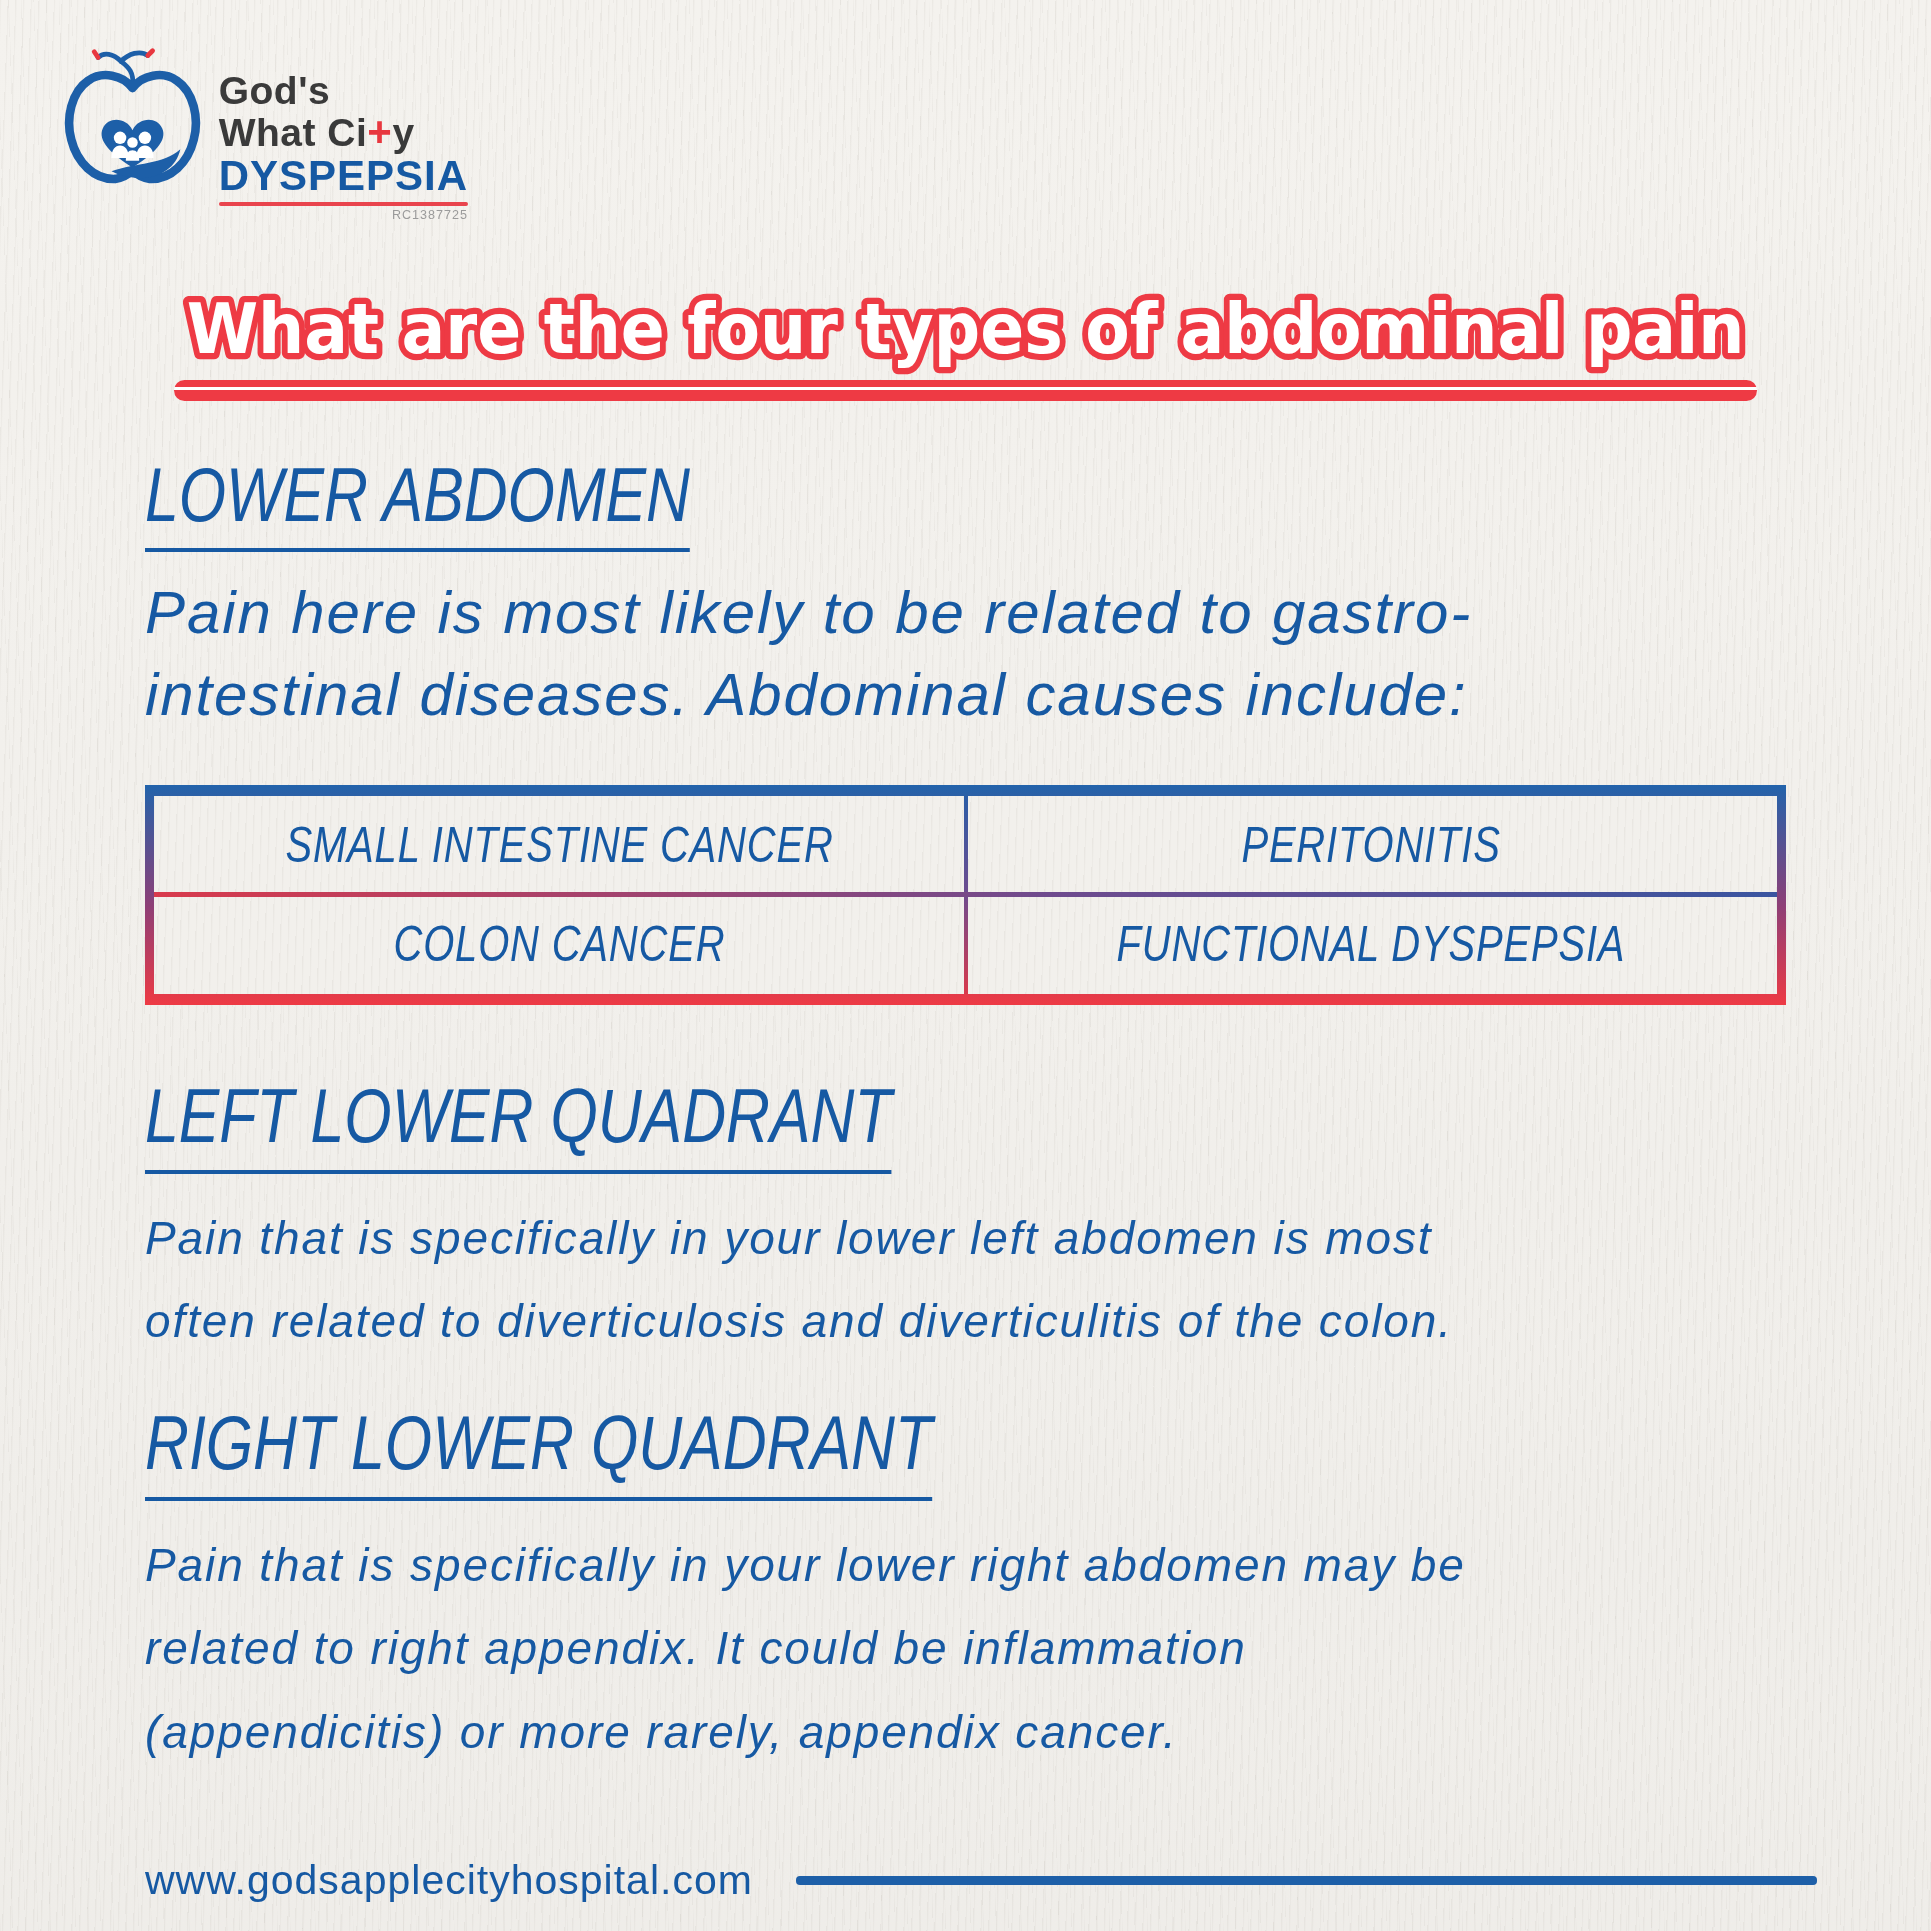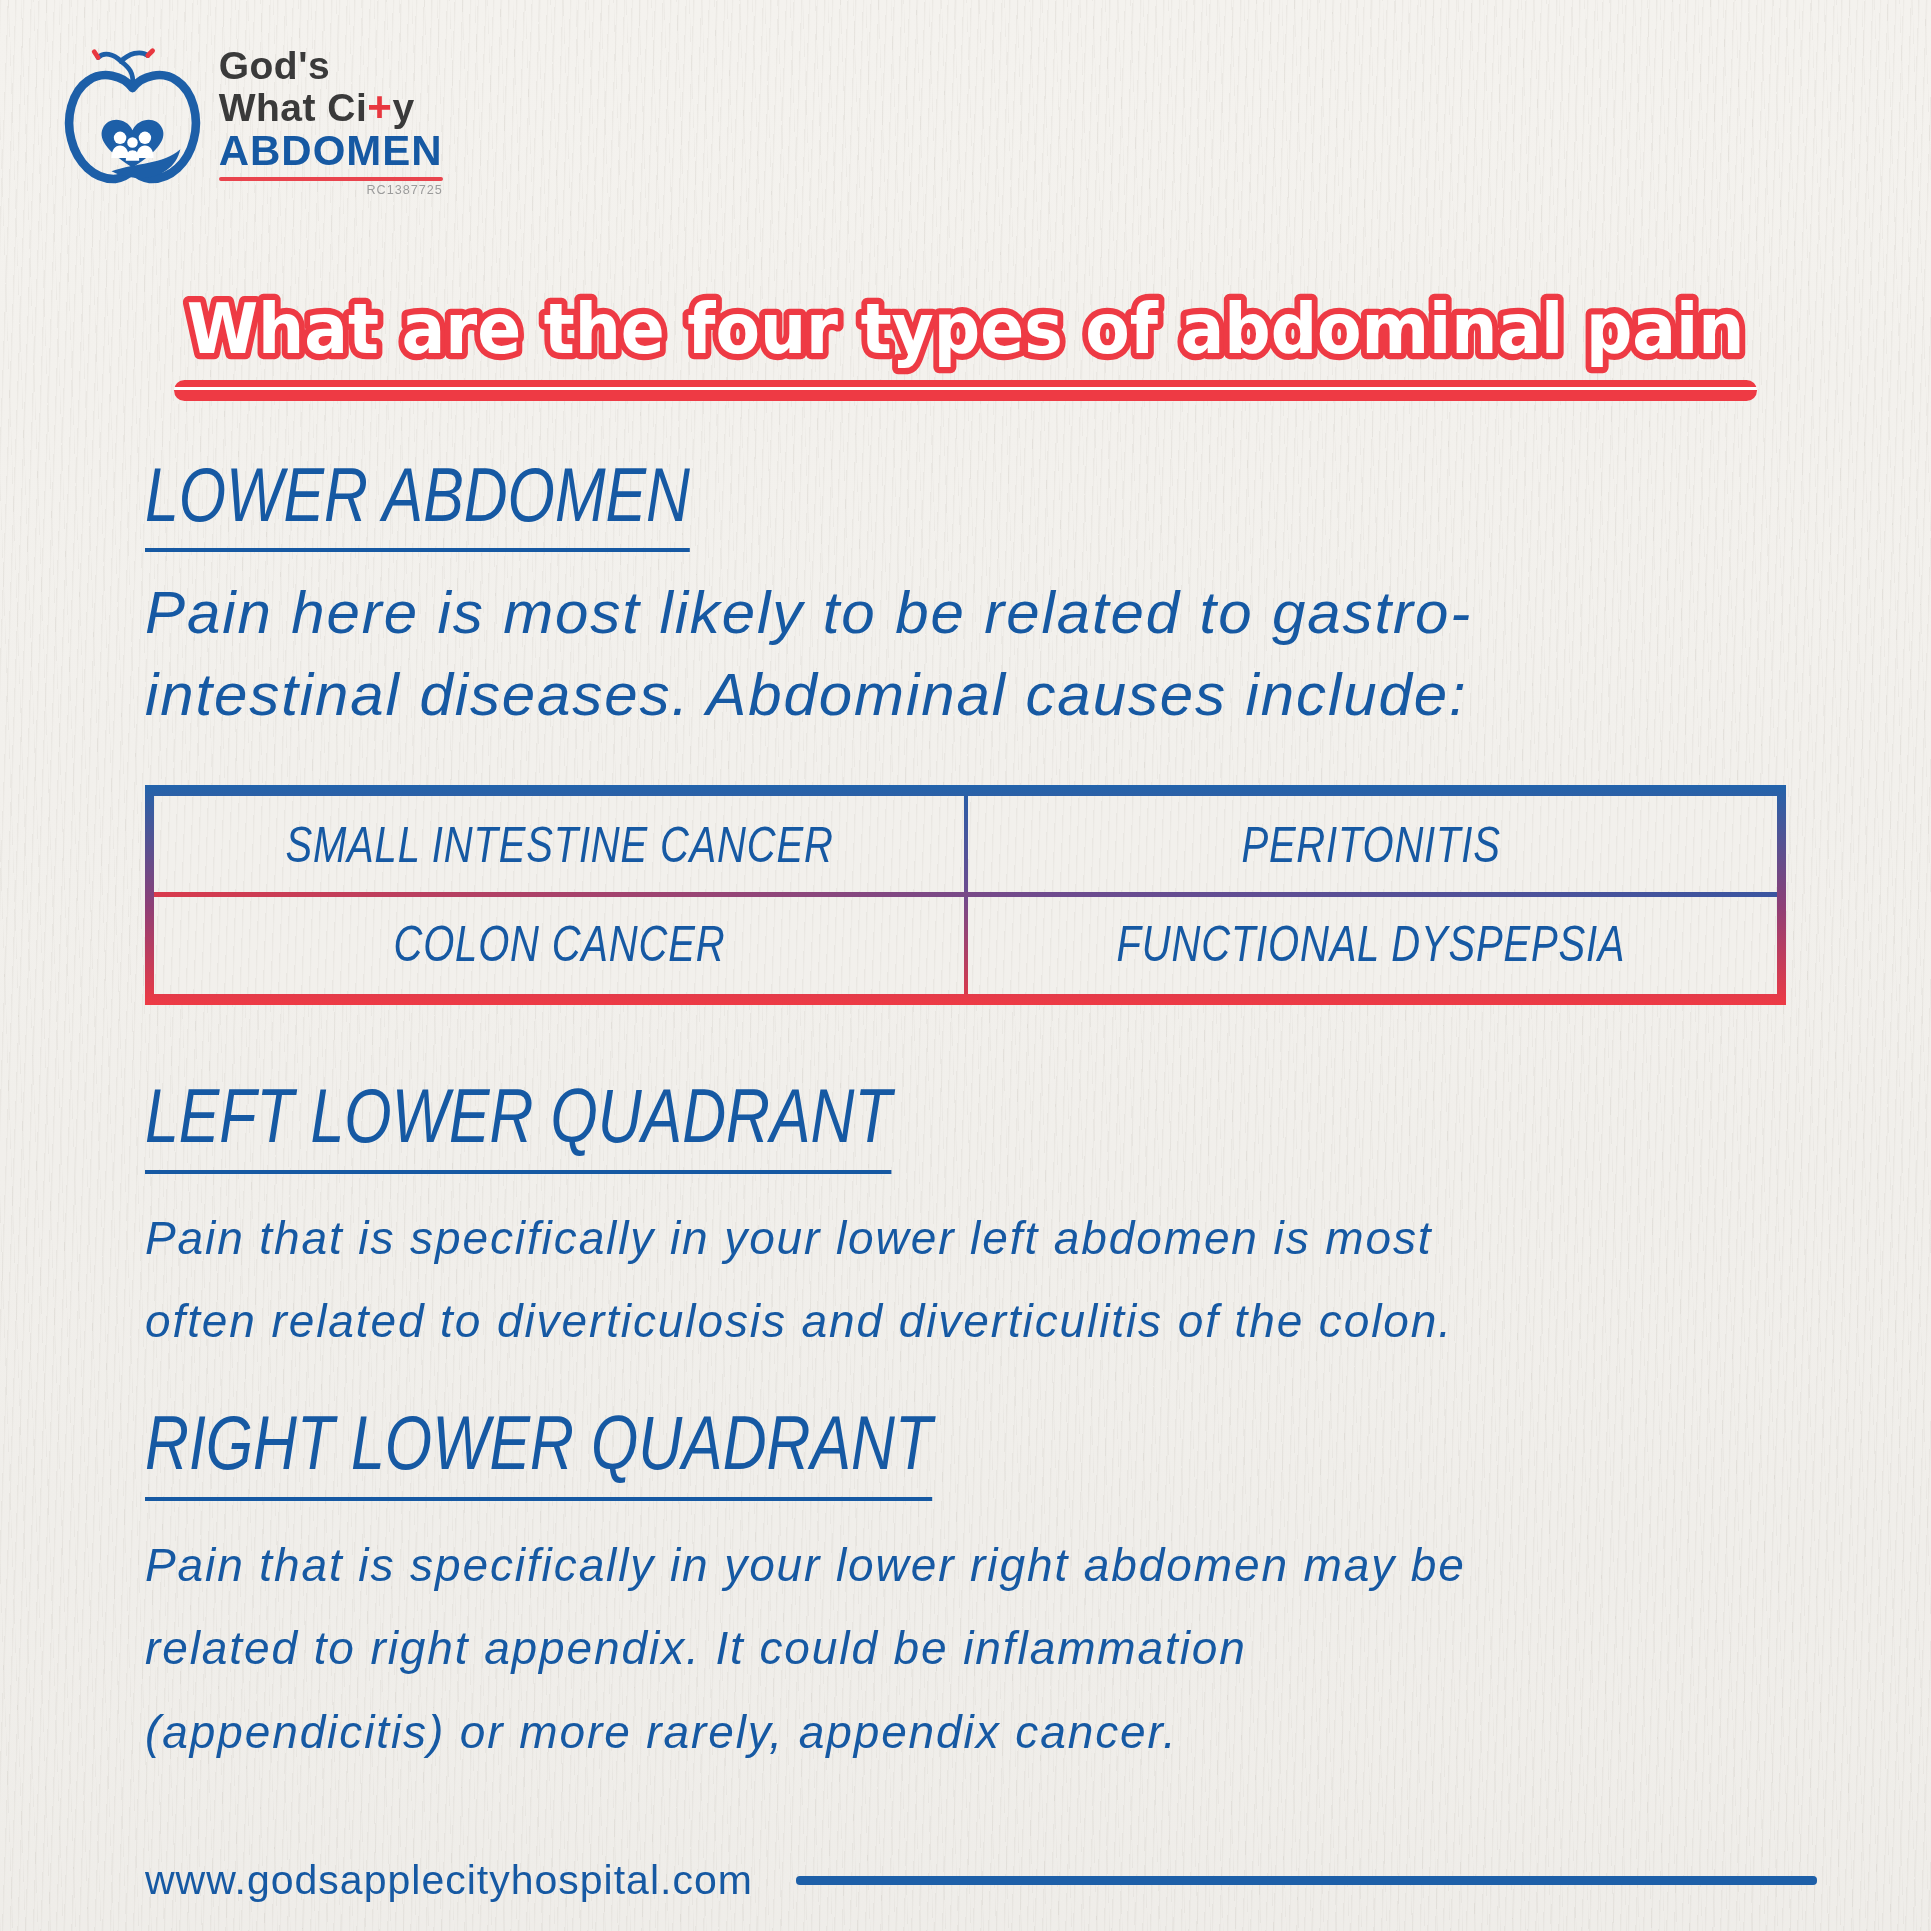--- a/index.html
+++ b/index.html
@@ -12,21 +12,21 @@
       repeating-linear-gradient(92deg, rgba(150,142,130,0.10) 0px, rgba(150,142,130,0) 1.9px, rgba(150,142,130,0) 7.7px),
       repeating-linear-gradient(88deg, rgba(120,112,100,0.07) 0px, rgba(120,112,100,0) 1px, rgba(120,112,100,0) 12.6px),
       linear-gradient(180deg, #f4f2ee, #efede9);
     overflow: hidden;
     color: #1659a3;
   }
 
   
   .logo { position: absolute; top: 46px; left: 56px; display: flex; align-items: flex-start; }
   .logo-mark { width: 153px; height: 153px; flex: 0 0 auto; }
-  .logo-text { margin-left: 9.7px; }
+  .logo-text { margin-left: 9.7px; margin-top: 25px; }
   .logo-l1 { font-size: 39px; font-weight: bold; color: #3a3a3a; line-height: 1.02; letter-spacing: 0.5px; }
   .logo-l2 { font-size: 39px; font-weight: bold; color: #3a3a3a; line-height: 1.02; letter-spacing: 0.5px; }
   .logo-l2 .plus { color: #e8373f; font-size: 42px; font-weight: bold; }
   .logo-l3 { font-size: 42px; font-weight: 800; color: #1659a3; line-height: 1.0; letter-spacing: 1px; margin-top: 1.9px; }
   .logo-redline { height: 3.9px; background: #e9444d; margin-top: 4.8px; border-radius: 1.9px; }
   .logo-reg { font-size: 12.6px; color: #9b9b9b; text-align: right; letter-spacing: 1px; margin-top: 1.9px; }
 
   
   .title-wrap { padding-top: 278px; width: 1641px; margin: 0 auto; text-align: center; }
   .title-svg { display: block; margin: 0 auto; }
@@ -125,21 +125,21 @@
     <circle cx="80" cy="101" r="5.5" fill="#ffffff"></circle>
     <path d="M58 117 C 58 108 62 104 67 104 C 72 104 76 108 76 117 Z" fill="#ffffff"></path>
     <path d="M84 117 C 84 108 88 104 93 104 C 98 104 102 108 102 117 Z" fill="#ffffff"></path>
     <path d="M73 120 C 73 112 76 109 80 109 C 84 109 87 112 87 120 Z" fill="#ffffff"></path>
 
     <path d="M 58 131 C 84 122 112 124 130 108 C 126 128 106 140 84 138 C 74 137 65 135 58 131 Z" fill="#1d5fa8"></path>
   </svg>
   <div class="logo-text">
     <div class="logo-l1">God's</div>
     <div class="logo-l2"><span>What Ci</span><span class="plus">+</span><span>y</span></div>
-    <div class="logo-l3">ABDOMEN</div>
+    <div class="logo-l3">DYSPEPSIA</div>
     <div class="logo-redline"></div>
     <div class="logo-reg">RC1387725</div>
   </div>
 </header>
 
 <div class="title-wrap">
   <svg class="title-svg" width="1641" height="100" viewBox="0 0 1700 104">
     <text x="850" y="78" text-anchor="middle" font-family="DejaVu Sans, sans-serif" font-size="72" font-weight="bold" fill="#ffffff" stroke="#ee3a44" stroke-width="13" stroke-linejoin="round" stroke-linecap="round" paint-order="stroke" textLength="1620" lengthAdjust="spacingAndGlyphs">What are the four types of abdominal pain</text>
   </svg>
   <div class="title-underline"></div>

